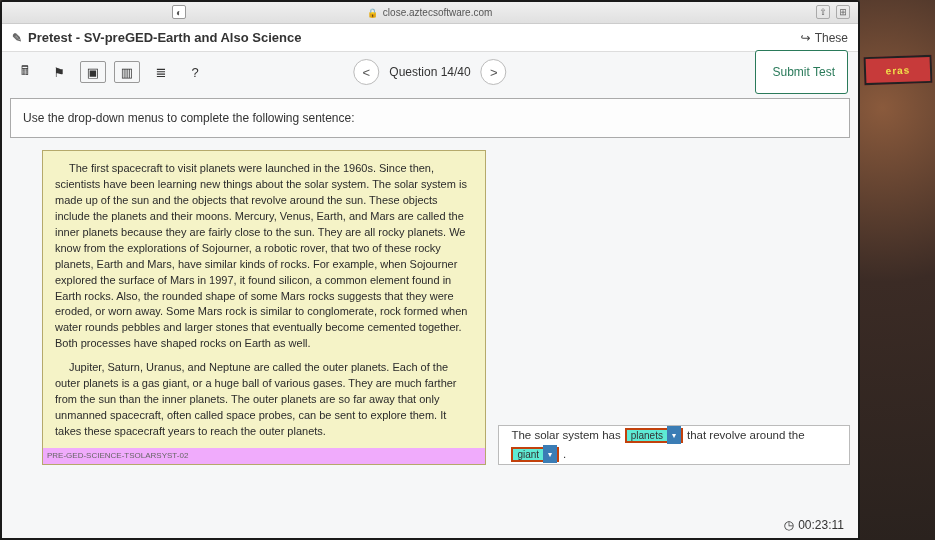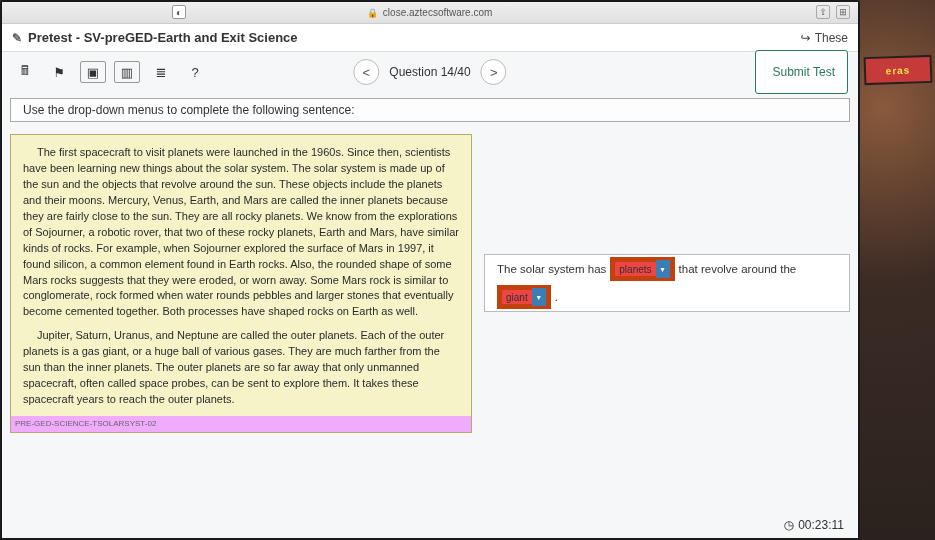--- a/index.html
+++ b/index.html
@@ -96,29 +96,30 @@
   }
   .content {
     flex:1;
     padding: 6px 8px 6px 8px;
     overflow:hidden;
     position:relative;
   }
   .instruction-box {
     border:1px solid #aaa;
     background:#fdfdfd;
-    padding:4px 12px;
+    padding:12px 12px;
     font-size:12px;
     color:#333;
     margin-bottom:12px;
   }
   .two-col {
     display:flex;
     gap:12px;
-    align-items:center;
+    align-items:flex-end;
+    margin-left:32px;
   }
   .passage {
     flex: 0 0 55%;
     background:#f5f3c7;
     border:1px solid #b5a96b;
     padding:10px 12px;
     font-size:11px;
     line-height:1.45;
     color:#2b2b2b;
   }
@@ -135,23 +136,23 @@
     font-size:11.5px;
     color:#333;
     display:flex;
     flex-wrap:wrap;
     align-items:center;
     gap:4px;
   }
   .dd {
     display:inline-flex;
     align-items:center;
-    border:5px solid #c2410c;
-    background:#ef4444;
-    height:24px;
+    border:2px solid #c2410c;
+    background:#5eead4;
+    height:15px;
     font-size:10px;
     padding-left:4px;
     cursor:pointer;
   }
   .dd .dd-arrow {
     background:#3b7db5;
     color:#fff;
     width:14px; height:18px;
     display:flex; align-items:center; justify-content:center;
     font-size:8px;
@@ -198,21 +199,21 @@
     </span>
     <div class="top-actions">
       <span>⇧</span>
       <span>⊞</span>
     </div>
   </div>
 
   <div class="title-bar">
     <div class="title-left">
       <span class="pin-icon">✎</span>
-      <span>Pretest - SV-preGED-Earth and Exit Science</span>
+      <span>Pretest - SV-preGED-Earth and Also Science</span>
     </div>
     <div class="exit-link">
       <span>↪</span>
       <span>These</span>
     </div>
   </div>
 
   <div class="tool-row">
     <div class="tool-left">
       <div class="tool-btn">🖩</div>

